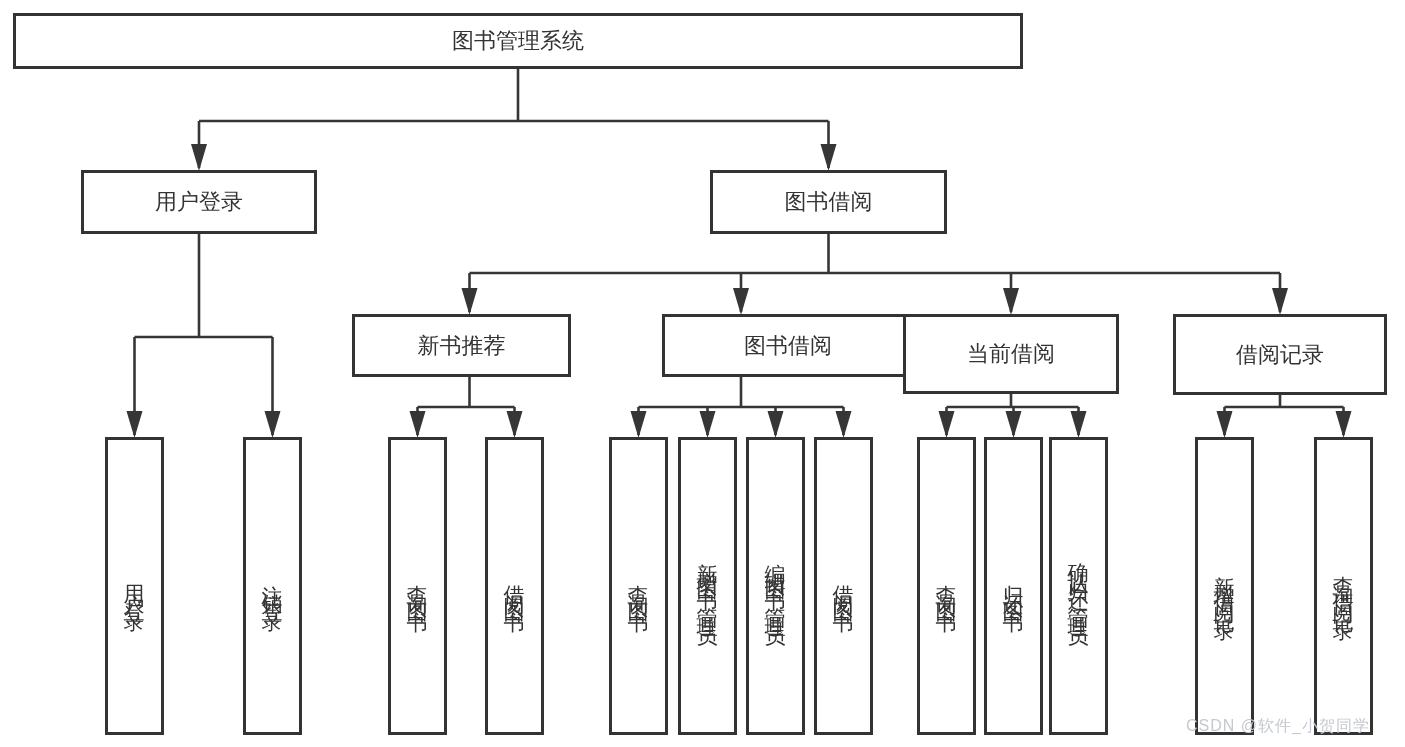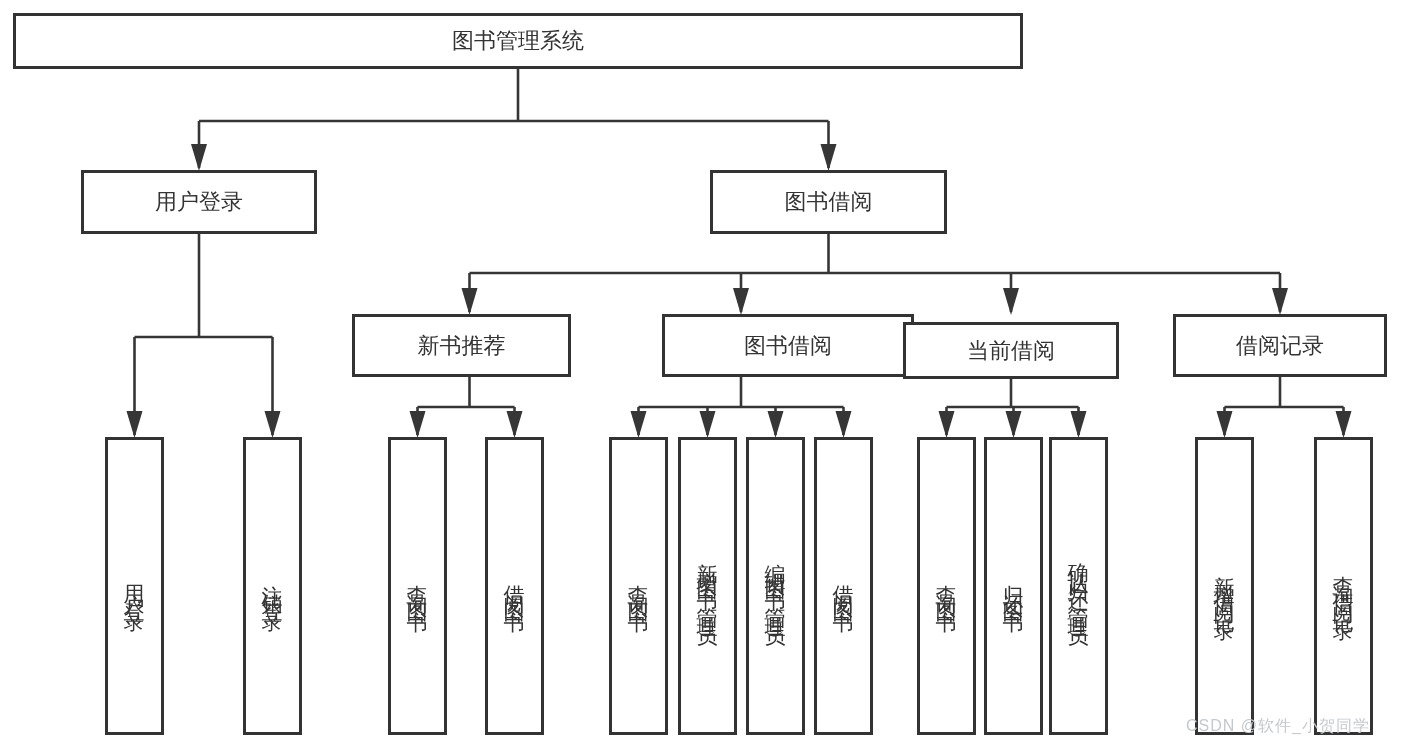--- a/index.html
+++ b/index.html
@@ -128,24 +128,24 @@
   <div class="node" style="left:710px; top:170px; width:237px; height:64px;">
     <span>图书借阅</span>
   </div>
 
   <div class="node" style="left:352px; top:314px; width:219px; height:63px;">
     <span>新书推荐</span>
   </div>
   <div class="node" style="left:662px; top:314px; width:252px; height:63px;text-align:right;">
     <span>图书借阅</span>
   </div>
-  <div class="node" style="left:903px; top:314px; width:216px; height:57px;margin-top:8px;">
+  <div class="node" style="left:903px; top:314px; width:216px; height:80px;">
     <span>当前借阅</span>
   </div>
-  <div class="node" style="left:1173px; top:314px; width:214px; height:63px;">
+  <div class="node" style="left:1173px; top:314px; width:214px; height:81px;">
     <span>借阅记录</span>
   </div>
 
   <div class="node vnode" style="left:105px; top:437px; width:59px; height:298px;">
     <span>用户登录</span>
   </div>
   <div class="node vnode" style="left:243px; top:437px; width:59px; height:298px;">
     <span>注销登录</span>
   </div>
 

